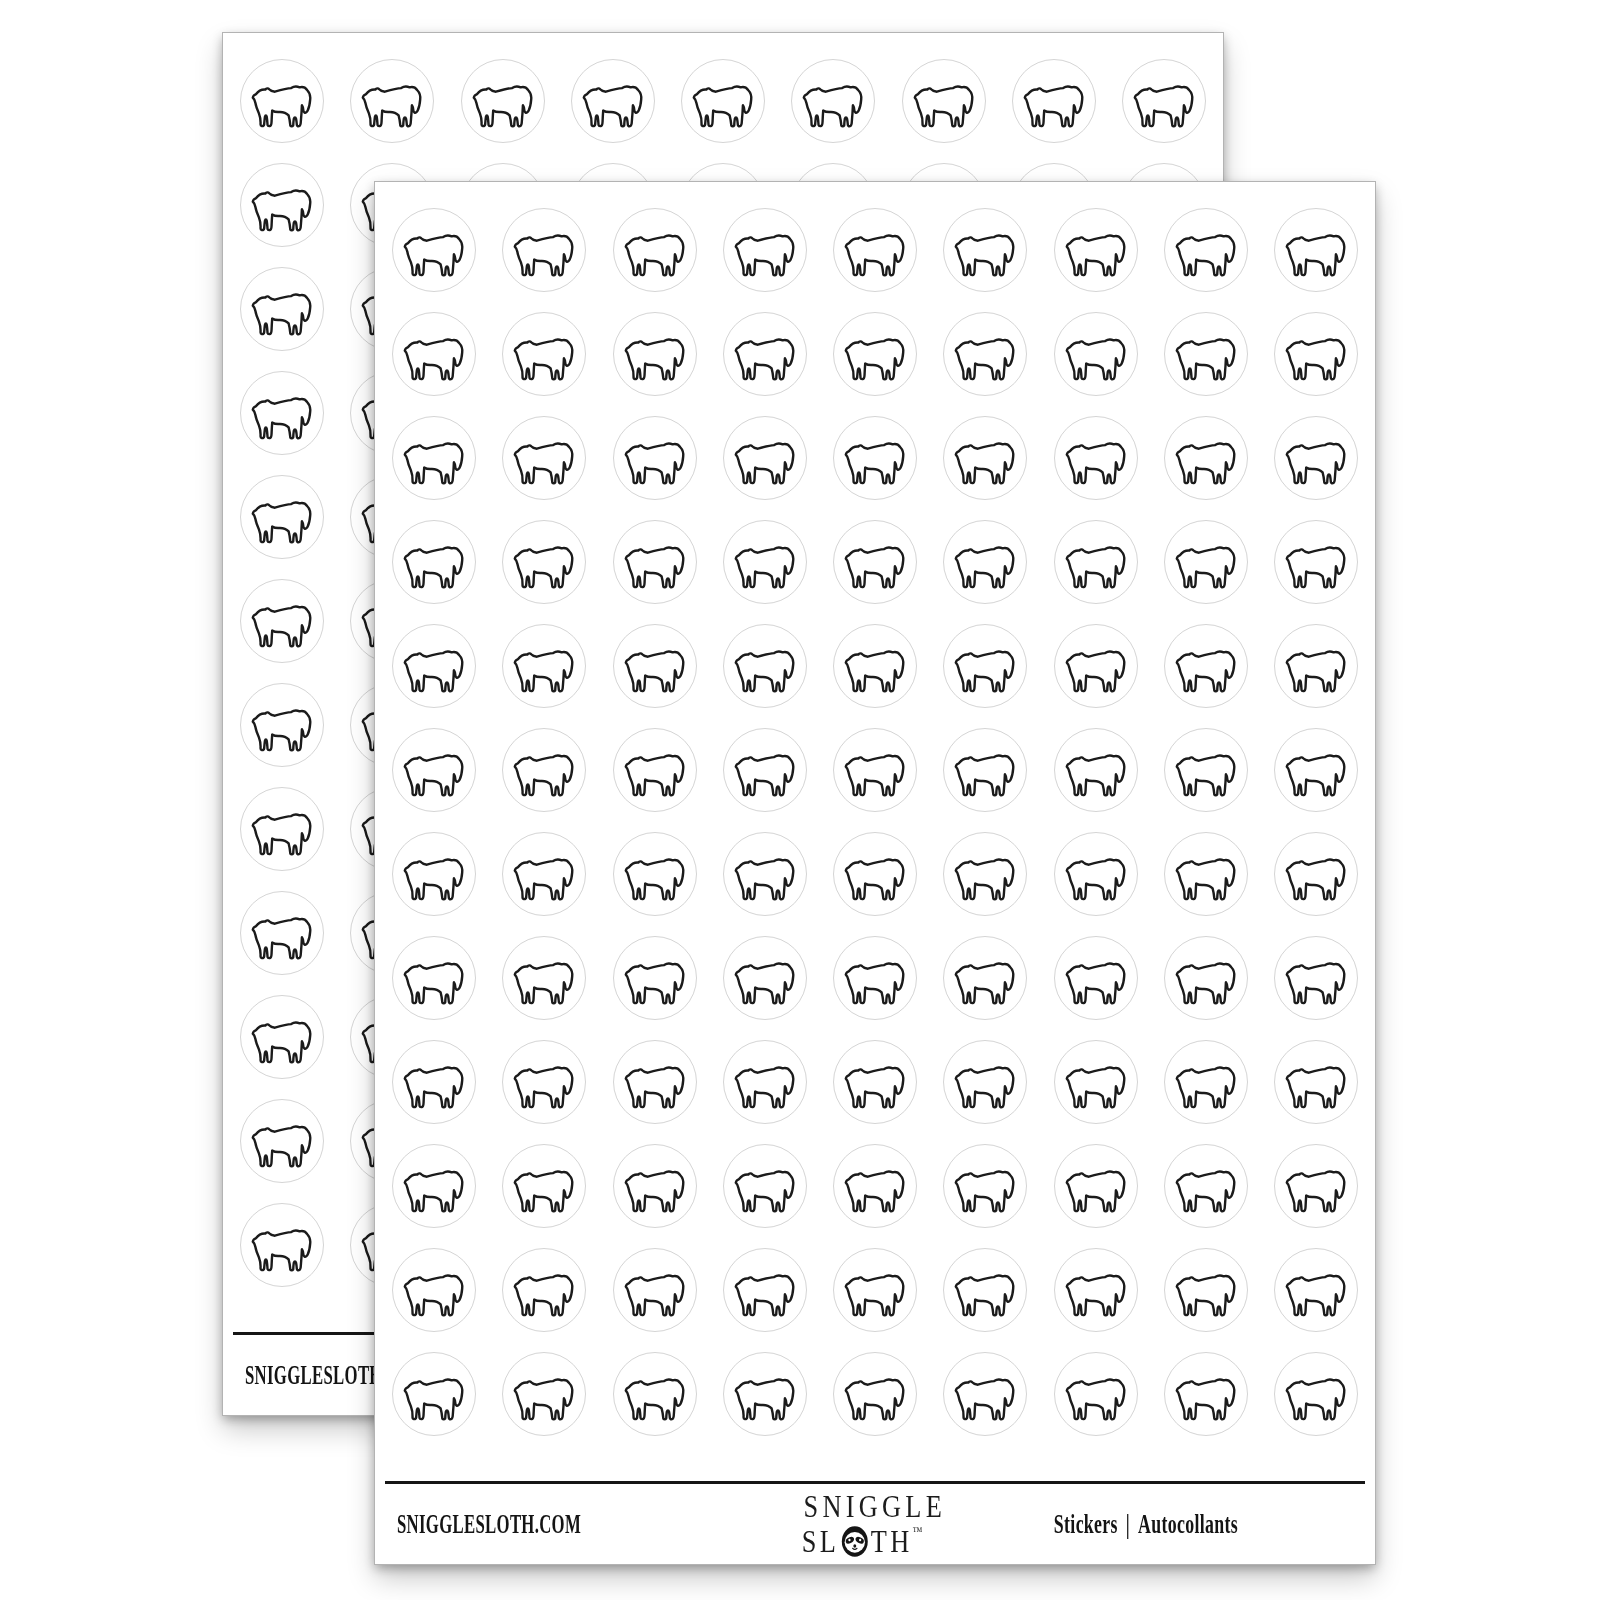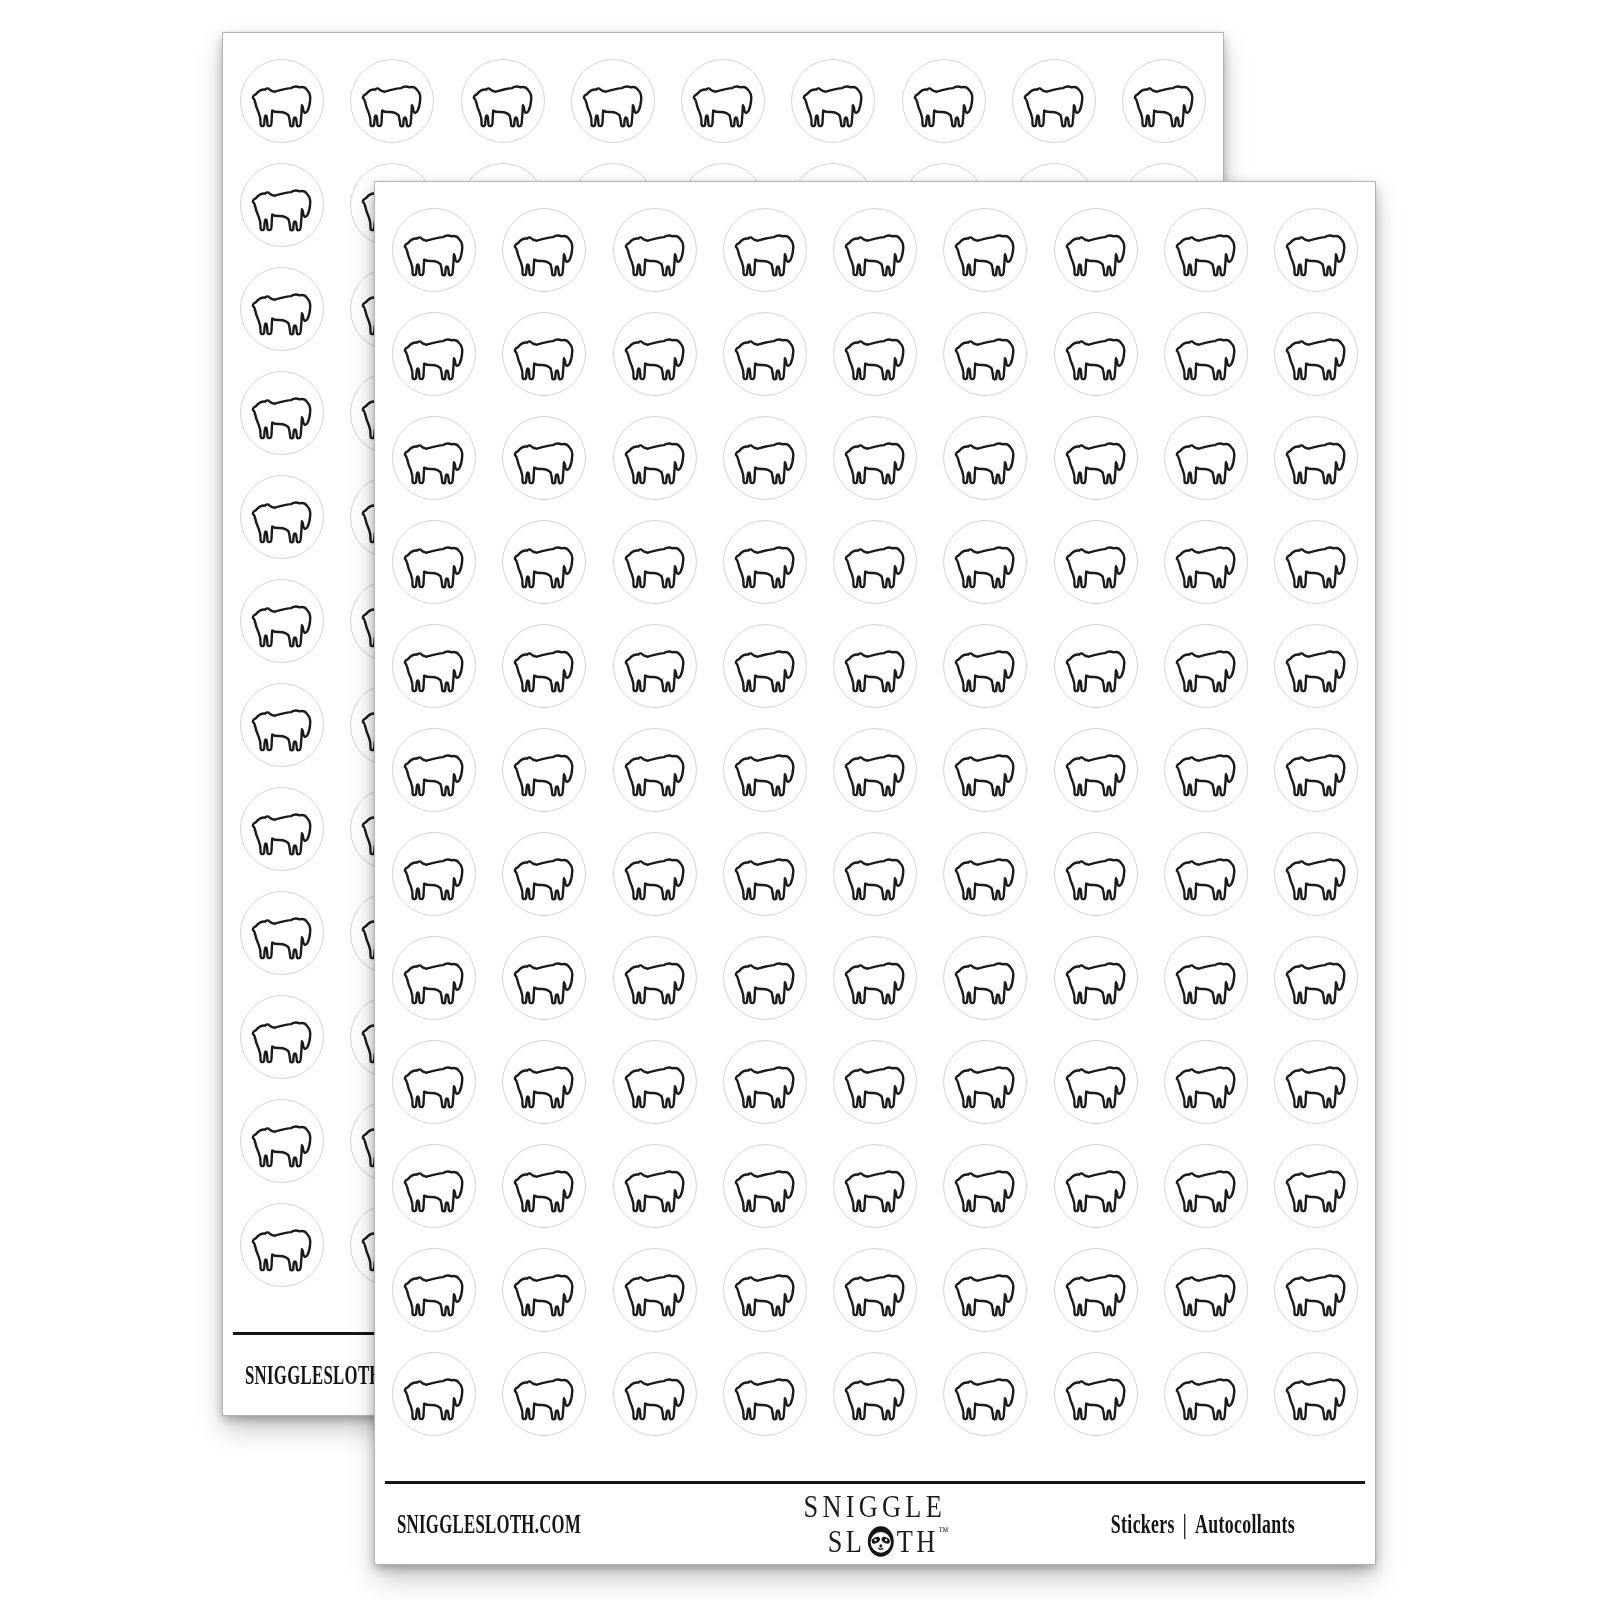--- a/index.html
+++ b/index.html
@@ -12,27 +12,27 @@
   .grid{display:grid;grid-template-columns:repeat(9,84px);grid-auto-rows:84px;
         row-gap:20px;justify-content:space-between;padding:26px 17px 0;}
   .sticker{width:84px;height:84px;border-radius:50%;background:#ffffff;
            border:1.5px solid #d5d5d5;box-sizing:border-box;
            display:flex;align-items:center;justify-content:center;}
   .sticker svg{width:64px;height:52px;display:block;margin-top:3px;}
   .sheet-footer{position:absolute;left:0;top:1299px;width:100%;}
   .rule{height:3px;background:#161616;margin:0 10px;}
   .footer-row{display:flex;align-items:center;padding:2px 22px 0;height:78px;box-sizing:border-box;}
   .cell-left{flex:1;display:flex;justify-content:flex-start;}
-  .cell-right{flex:1;display:flex;justify-content:center;align-items:center;}
+  .cell-right{flex:1;display:flex;justify-content:flex-start;align-items:center;}
   .slab{font-family:"Liberation Serif",serif;font-weight:700;font-size:27px;color:#141414;
         letter-spacing:.5px;white-space:nowrap;}
   .squeeze-l{transform:scaleX(.62);transform-origin:left center;display:inline-block;}
   .squeeze-r{transform:scaleX(.66);transform-origin:right center;display:inline-block;}
   .lang-sep{margin:0 12px;}
-  .brand{display:flex;flex-direction:column;align-items:flex-end;line-height:1;color:#1c1c1c;}
+  .brand{display:flex;flex-direction:column;align-items:flex-start;line-height:1;color:#1c1c1c;}
   .brand-line1{font-size:31px;letter-spacing:5px;transform:scaleX(.85);display:inline-block;font-weight:400;}
   .brand-line2{display:flex;align-items:center;font-size:31px;letter-spacing:4px;
                transform:scaleX(.85);margin-top:3px;font-weight:400;}
   .sloth{width:33px;height:33px;margin:0 2px;flex:0 0 auto;}
   .tm{font-size:12px;align-self:flex-start;margin-top:0;letter-spacing:0;}
   .defs{position:absolute;width:0;height:0;overflow:hidden;}
 </style>
 </head>
 <body>
 

